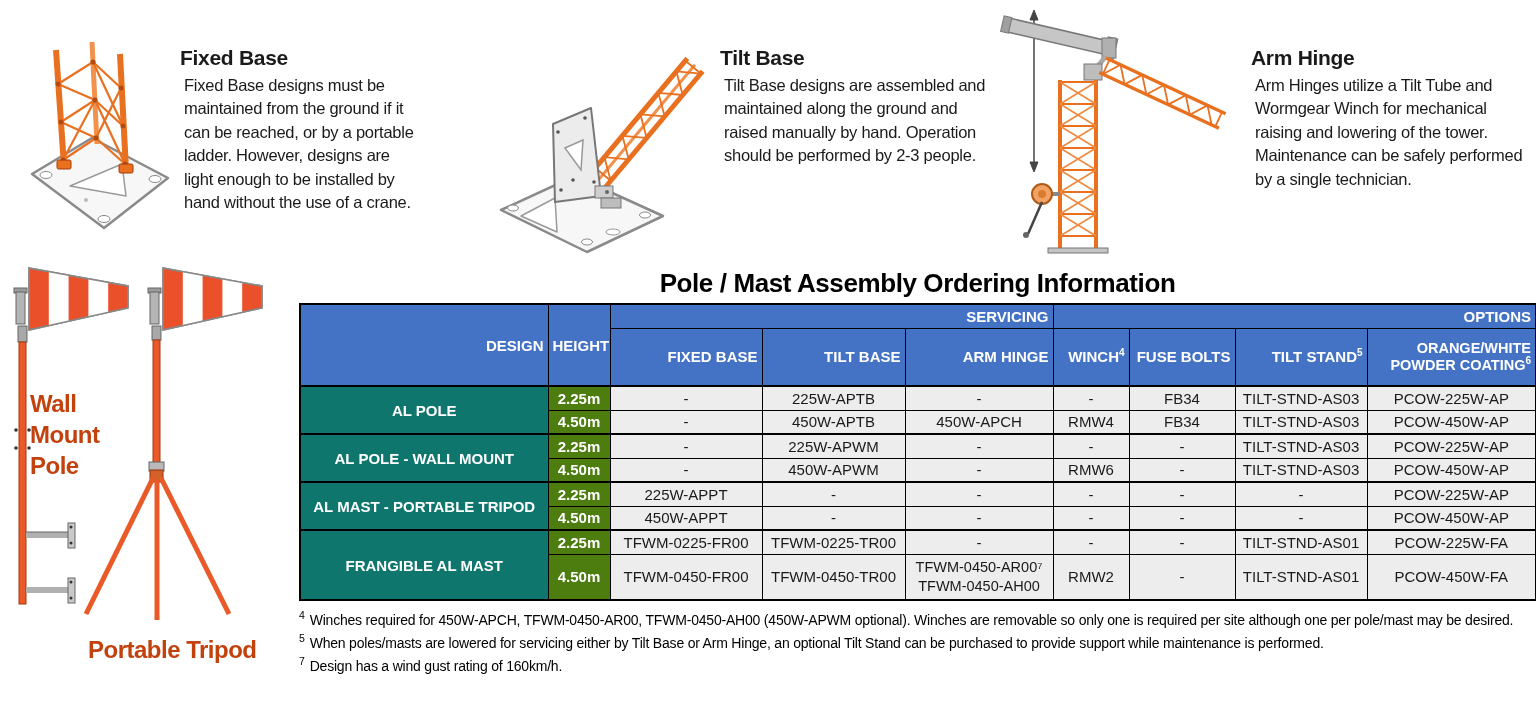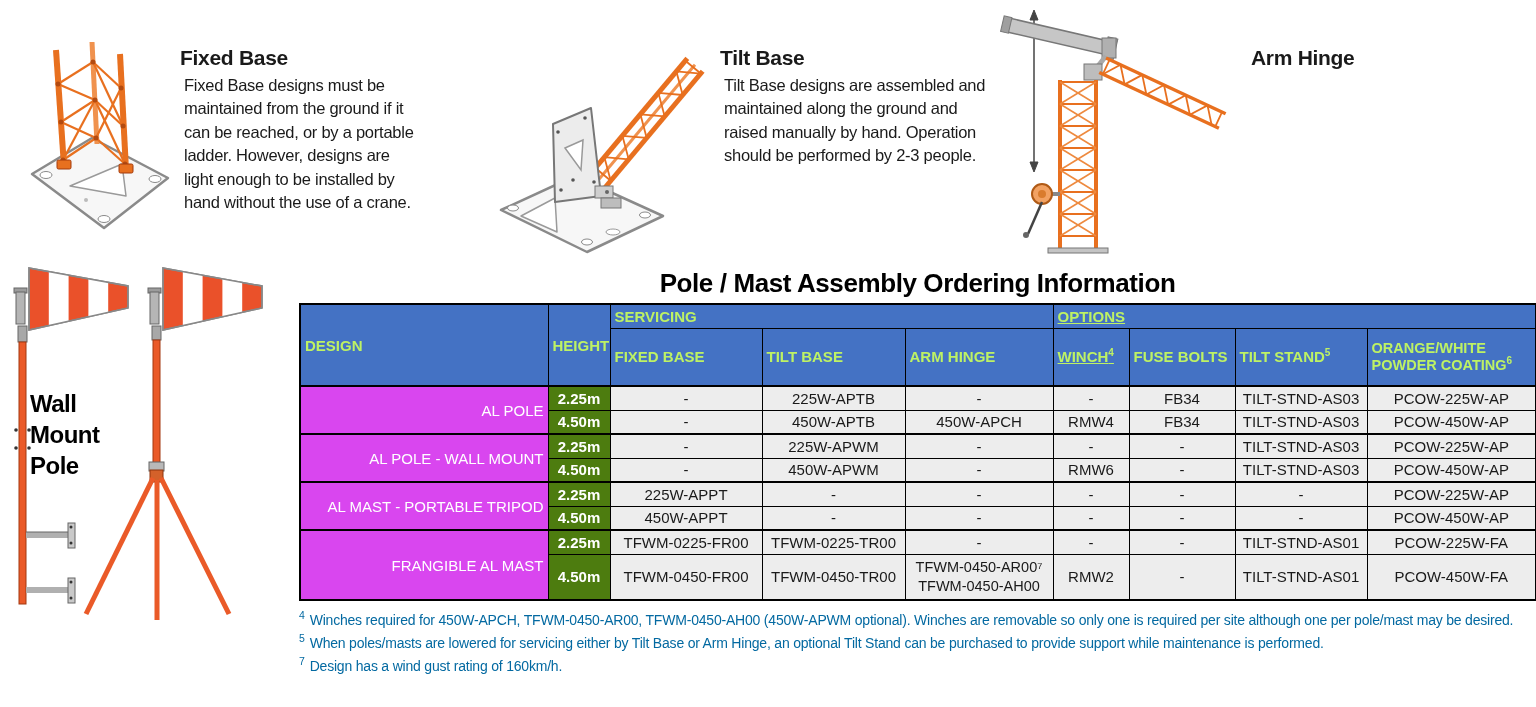--- a/index.html
+++ b/index.html
@@ -5,46 +5,46 @@
   html,body{margin:0;padding:0;background:#fff;}
   .page{position:relative;width:1536px;height:707px;background:#ffffff;overflow:hidden;
         font-family:"Liberation Sans","DejaVu Sans",sans-serif;color:#111;}
   .abs{position:absolute;}
 
   
   .desc h3{font-size:21px;font-weight:bold;margin:0 0 3px 0;letter-spacing:-0.3px;color:#1a1a1a;}
   .desc p{font-size:16.5px;line-height:1.42;margin:4px;color:#1a1a1a;letter-spacing:-0.25px;}
 
   
-  .side-label{font-weight:bold;color:#000000;letter-spacing:-0.5px;}
+  .side-label{font-weight:bold;color:#c2410c;letter-spacing:-0.5px;}
 
   
   .table-wrap{position:absolute;left:299px;top:266px;width:1237px;}
   .table-title{font-size:26px;font-weight:bold;text-align:center;letter-spacing:-0.4px;
                color:#000;height:37px;line-height:34px;}
   table.order{border-collapse:collapse;table-layout:fixed;width:1236px;border:2.5px solid #000;}
   table.order th,table.order td{border:1.5px solid #000;padding:0 4px;overflow:hidden;}
-  table.order thead th{background:#4472C4;color:#bef264;font-size:15px;font-weight:bold;text-align:left;}
+  table.order thead th{background:#4472C4;color:#ffffff;font-size:15px;font-weight:bold;text-align:right;}
   table.order thead tr.r1{height:24px;}
   table.order thead tr.r2{height:58px;}
   th.white-bot{border-bottom:2px solid #fff;}
-  th.white-left{border-left:2px solid #fff;text-decoration:underline;}
+  th.white-left{border-left:2px solid #fff;}
   th.coat div{line-height:17px;font-size:14.5px;}
   table.order tbody tr{height:24px;}
   table.order tbody tr.tall{height:46px;}
   tr.grp td{border-top:2.5px solid #000;}
   td.c{font-size:15px;text-align:center;color:#1a1a1a;background:#EDEDED;}
-  td.design{background:#d946ef;color:#fff;font-weight:normal;font-size:15px;text-align:right;padding-left:8px;}
+  td.design{background:#0f766e;color:#fff;font-weight:bold;font-size:15px;text-align:center;padding-left:8px;}
   td.hh{background:#4d7c0f;color:#fff;font-weight:bold;font-size:15px;text-align:center;}
   td.twoline{white-space:pre-line;line-height:19px;font-size:14.5px;}
   sup{font-size:10px;line-height:0;}
 
   
   .footnotes{margin-top:11px;}
-  .fn{height:23px;line-height:17px;font-size:14px;color:#0369a1;white-space:nowrap;letter-spacing:-0.2px;}
+  .fn{height:23px;line-height:17px;font-size:14px;color:#000000;white-space:nowrap;letter-spacing:-0.2px;}
   .fn sup{font-size:10.5px;margin-right:5px;}
 </style>
 </head>
 <body>
 
 <div class="page">
 
   <svg class="abs" style="left:22px;top:38px;" width="155" height="197" viewBox="0 0 155 197">
     <g>
       <polygon points="10,136 70,100 146,140 82,190" fill="#f7f7f7" stroke="#8a8a8a" stroke-width="2.5" stroke-linejoin="round"></polygon>
@@ -209,20 +209,21 @@
       <line x1="52" y1="192" x2="62" y2="192" stroke="#888" stroke-width="4"></line>
       <circle cx="44" cy="192" r="10" fill="#F2A263" stroke="#b05a15" stroke-width="2"></circle>
       <circle cx="44" cy="192" r="4" fill="#d97c2e"></circle>
       <line x1="44" y1="200" x2="30" y2="232" stroke="#444" stroke-width="2.5"></line>
       <circle cx="28" cy="233" r="3" fill="#666"></circle>
     </g>
   </svg>
 
   <div class="abs desc" style="left:1251px;top:46px;width:285px;">
     <h3>Arm Hinge</h3>
+    <p>Arm Hinges utilize a Tilt Tube and Wormgear Winch for mechanical raising and lowering of the tower. Maintenance can be safely performed by a single technician.</p>
   </div>
 
   <svg class="abs" style="left:2px;top:262px;" width="140" height="352" viewBox="0 0 140 352">
     <g transform="translate(14,4)">
       <rect x="-2" y="22" width="13" height="5" fill="#9c9c9c" stroke="#666"></rect>
       <rect x="0" y="26" width="9" height="32" fill="#b5b5b5" stroke="#666"></rect>
       <polygon points="13,2 112,20 112,42 13,64" fill="#EA512A" stroke="#888" stroke-width="1.5"></polygon>
       <polygon points="32.8,5.6 52.6,9.2 52.6,55.2 32.8,59.6" fill="#ffffff"></polygon>
       <polygon points="72.4,12.8 92.2,16.4 92.2,46.4 72.4,50.8" fill="#ffffff"></polygon>
       <polygon points="13,2 112,20 112,42 13,64" fill="none" stroke="#888" stroke-width="1.5"></polygon>
@@ -265,20 +266,21 @@
     <rect x="75" y="78" width="7" height="128" fill="#EA5A28" stroke="#a33910"></rect>
     <rect x="71" y="200" width="15" height="9" fill="#b9b9b9" stroke="#666"></rect>
     <rect x="72" y="208" width="13" height="12" fill="#d4612a" stroke="#90350c"></rect>
     <g stroke="#EA5A28" stroke-width="5">
       <line x1="79" y1="218" x2="79" y2="358"></line>
       <line x1="75" y1="216" x2="8" y2="352"></line>
       <line x1="83" y1="216" x2="151" y2="352"></line>
     </g>
   </svg>
 
+  <div class="abs side-label" style="left:88px;top:636px;font-size:24px;white-space:nowrap;">Portable Tripod</div>
 
   <div class="table-wrap">
     <div class="table-title">Pole / Mast Assembly Ordering Information</div>
 
     <table class="order">
       <colgroup>
         <col style="width:248px">
           <col style="width:62px">
           <col style="width:152px">
         <col style="width:143px">

